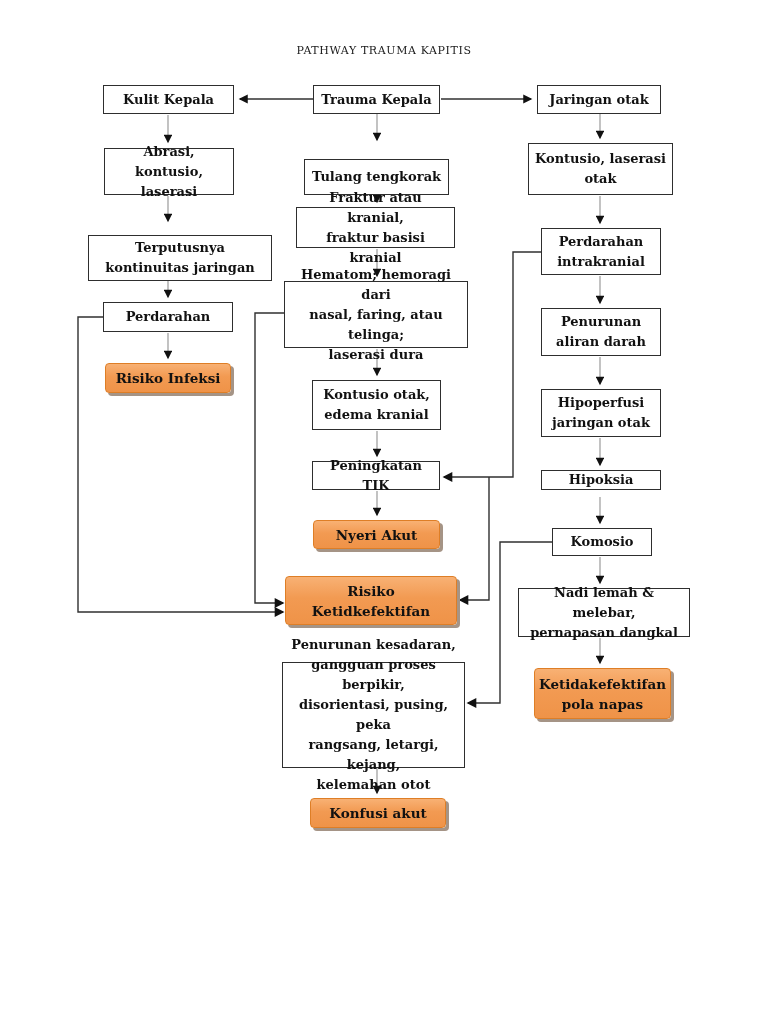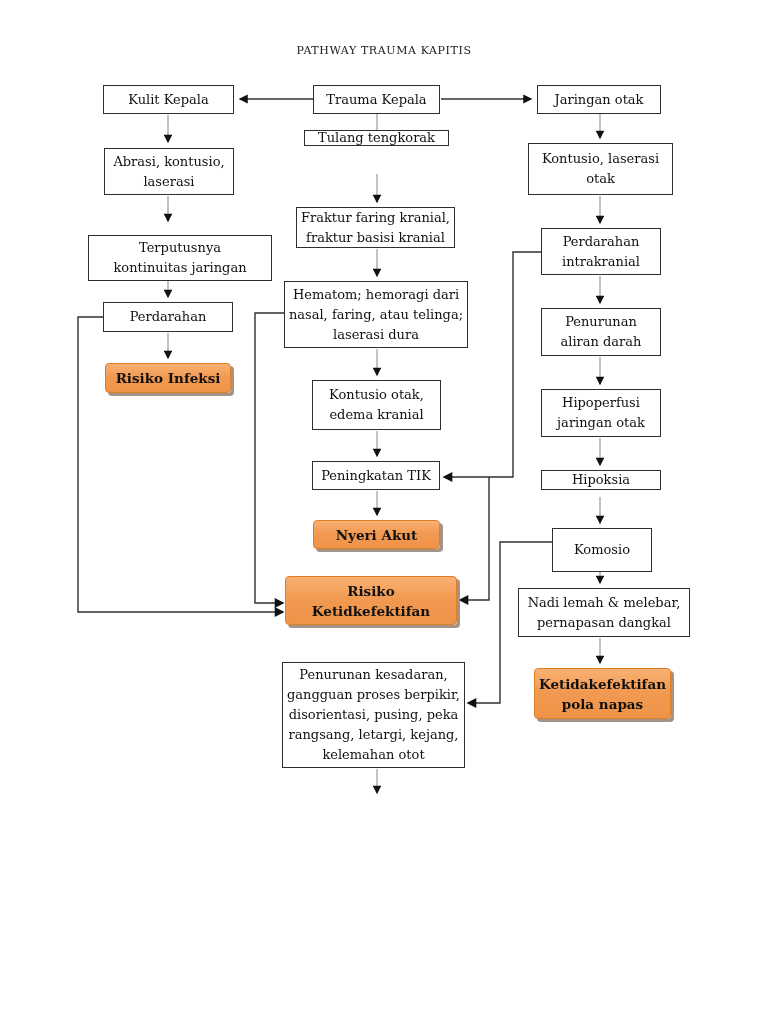--- a/index.html
+++ b/index.html
@@ -22,20 +22,21 @@
   .node{
     position:absolute;z-index:2;
     display:flex;align-items:center;justify-content:center;
     text-align:center;
     background:#ffffff;
     border:1.6px solid #2e2e2e;
     font-size:13px;line-height:20px;
     white-space:pre-line;
     box-sizing:border-box;
     padding:1px 3px;
+    font-weight:bold;
   }
   .node.accent{
     background:linear-gradient(180deg,#f8b174 0%,#f29a52 45%,#ef9348 100%);
     border:1.8px solid #de7e26;
     border-radius:4px;
     box-shadow:3px 3px 0 #a59486;
     font-weight:bold;
     font-size:13.5px;
     z-index:3;
   }
@@ -92,47 +93,48 @@
 
   <div class="node" style="left:103px;top:85px;width:131px;height:29px;"><span>Kulit Kepala</span></div>
   <div class="node" style="left:104px;top:148px;width:130px;height:47px;"><span>Abrasi, kontusio,
 laserasi</span></div>
   <div class="node" style="left:88px;top:226px;width:184px;height:46px;margin-top:9px;"><span>Terputusnya
 kontinuitas jaringan</span></div>
   <div class="node" style="left:103px;top:302px;width:130px;height:30px;"><span>Perdarahan</span></div>
   <div class="node accent" style="left:105px;top:363px;width:126px;height:30px;align-items:center;"><span>Risiko Infeksi</span></div>
 
   <div class="node" style="left:313px;top:85px;width:127px;height:29px;"><span>Trauma Kepala</span></div>
-  <div class="node" style="left:304px;top:130px;width:145px;height:16px;"><span>Tulang tengkorak</span></div>
-  <div class="node" style="left:296px;top:207px;width:159px;height:41px;"><span>Fraktur faring kranial,
+  <div class="node" style="left:304px;top:159px;width:145px;height:36px;"><span>Tulang tengkorak</span></div>
+  <div class="node" style="left:296px;top:207px;width:159px;height:41px;"><span>Fraktur atau kranial,
 fraktur basisi kranial</span></div>
   <div class="node" style="left:284px;top:281px;width:184px;height:67px;"><span>Hematom; hemoragi dari
 nasal, faring, atau telinga;
 laserasi dura</span></div>
   <div class="node" style="left:312px;top:380px;width:129px;height:50px;"><span>Kontusio otak,
 edema kranial</span></div>
   <div class="node" style="left:312px;top:461px;width:128px;height:29px;"><span>Peningkatan TIK</span></div>
   <div class="node accent" style="left:313px;top:520px;width:127px;height:29px;"><span>Nyeri Akut</span></div>
   <div class="node accent" style="left:285px;top:576px;width:172px;height:49px;"><span>Risiko
 Ketidkefektifan</span></div>
   <div class="node" style="left:282px;top:662px;width:183px;height:106px;"><span>Penurunan kesadaran,
 gangguan proses berpikir,
 disorientasi, pusing, peka
 rangsang, letargi, kejang,
 kelemahan otot</span></div>
+  <div class="node accent" style="left:310px;top:798px;width:136px;height:30px;"><span>Konfusi akut</span></div>
 
   <div class="node" style="left:537px;top:85px;width:124px;height:29px;"><span>Jaringan otak</span></div>
   <div class="node" style="left:528px;top:143px;width:145px;height:52px;"><span>Kontusio, laserasi
 otak</span></div>
   <div class="node" style="left:541px;top:228px;width:120px;height:47px;"><span>Perdarahan
 intrakranial</span></div>
   <div class="node" style="left:541px;top:308px;width:120px;height:48px;"><span>Penurunan
 aliran darah</span></div>
   <div class="node" style="left:541px;top:389px;width:120px;height:48px;"><span>Hipoperfusi
 jaringan otak</span></div>
   <div class="node" style="left:541px;top:470px;width:120px;height:20px;"><span>Hipoksia</span></div>
-  <div class="node" style="left:552px;top:528px;width:100px;height:44px;justify-content:center;"><span>Komosio</span></div>
+  <div class="node" style="left:552px;top:528px;width:100px;height:28px;justify-content:center;"><span>Komosio</span></div>
   <div class="node" style="left:518px;top:588px;width:172px;height:49px;"><span>Nadi lemah &amp; melebar,
 pernapasan dangkal</span></div>
   <div class="node accent" style="left:534px;top:668px;width:137px;height:51px;"><span>Ketidakefektifan
 pola napas</span></div>
 
 </div>
 
 </body></html>

